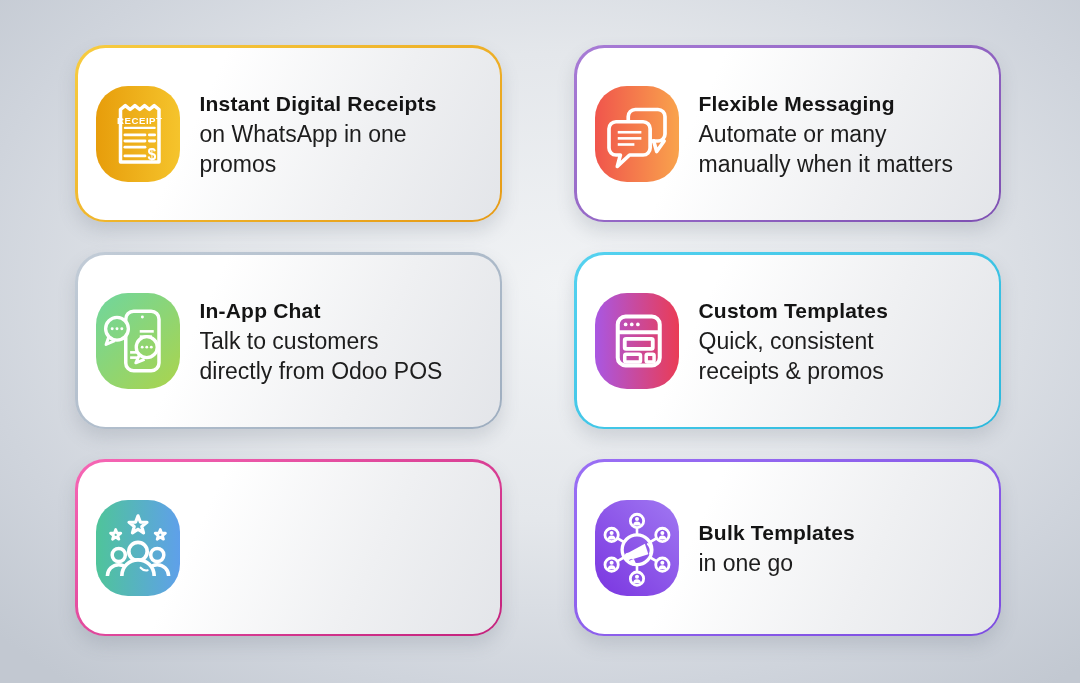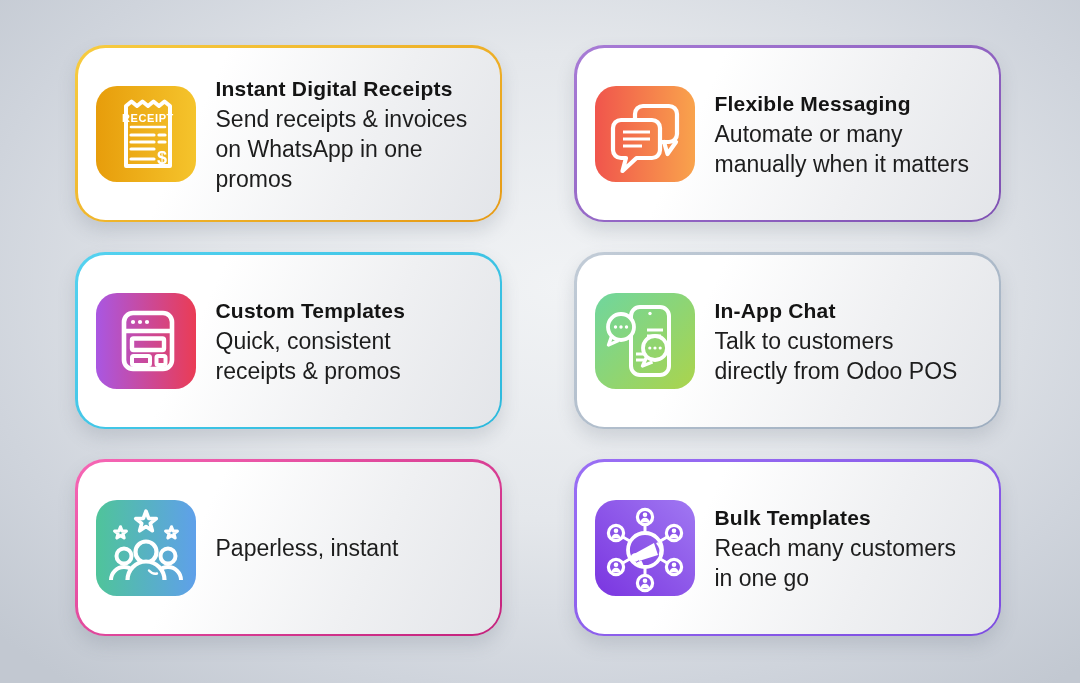--- a/index.html
+++ b/index.html
@@ -30,22 +30,22 @@
     height:100%;
     border-radius:27.5px;
     background:linear-gradient(115deg,#ffffff 30%,#eff0f2 68%,#e3e5e9 100%);
     display:flex;
     align-items:center;
     gap:20px;
     padding:0 16px 0 18px;
   }
   .icon-tile{
     flex:none;
-    width:100px;height:96px;
-    border-radius:21px;
+    width:84px;height:96px;
+    border-radius:32px;
     display:flex;align-items:center;justify-content:center;
   }
   .icon-tile svg{display:block;}
   .t1{background:linear-gradient(90deg,var(--if),var(--it));}
   .t2{background:linear-gradient(90deg,var(--if),var(--it));}
   .t3{background:linear-gradient(135deg,var(--if),var(--it));}
   .t4{background:linear-gradient(90deg,var(--if),var(--it));}
   .t5{background:linear-gradient(90deg,var(--if),var(--it));}
   .t6{background:linear-gradient(45deg,var(--if),var(--it));}
   .card-text{min-width:0;}
@@ -74,21 +74,20 @@
           <line x1="33" y1="56" x2="56" y2="56" stroke="#fff" stroke-width="3.2"></line>
           <line x1="33" y1="63" x2="56" y2="63" stroke="#fff" stroke-width="3.2"></line>
           <line x1="33" y1="73" x2="56" y2="73" stroke="#fff" stroke-width="3.2"></line>
           <line x1="61" y1="49" x2="67" y2="49" stroke="#fff" stroke-width="3.2"></line>
           <line x1="61" y1="56" x2="67" y2="56" stroke="#fff" stroke-width="3.2"></line>
           <text x="64" y="78" text-anchor="middle" font-size="18" font-weight="bold" fill="#fff" font-family="Liberation Sans, sans-serif">$</text>
         </svg>
       </div>
       <div class="card-text">
         <div class="card-title">Instant Digital Receipts</div>
-        <div class="card-desc">Send receipts &amp; invoices</div>
         <div class="card-desc">on WhatsApp in one promos</div>
       </div>
     </div>
   </div>
 
   <div class="card" style="--bf: #A87CD6; --bt: #7E50B2; --if: #F0554C; --it: #F9A34C;">
     <div class="card-inner">
       <div class="icon-tile t2">
         <svg width="96" height="96" viewBox="0 0 96 96" fill="none">
           <defs>
@@ -102,42 +101,20 @@
           <path d="M24 34 a8 8 0 0 0 -8 8 v22 a8 8 0 0 0 8 8 h5 l-3.5 13 14 -13 h15.5 a8 8 0 0 0 8 -8 v-22 a8 8 0 0 0 -8 -8 z" fill="url(#g2)" stroke="#fff" stroke-width="4.2" stroke-linejoin="round"></path>
           <line x1="26" y1="46" x2="53" y2="46" stroke="#fff" stroke-width="3"></line>
           <line x1="26" y1="53" x2="53" y2="53" stroke="#fff" stroke-width="3"></line>
           <line x1="26" y1="60" x2="45" y2="60" stroke="#fff" stroke-width="3"></line>
         </svg>
       </div>
       <div class="card-text">
         <div class="card-title">Flexible Messaging</div>
         <div class="card-desc">Automate or many</div>
         <div class="card-desc">manually when it matters</div>
-      </div>
-    </div>
-  </div>
-
-  <div class="card" style="--bf: #55D2F0; --bt: #2BB8DC; --if: #A957E2; --it: #EA3C55;">
-    <div class="card-inner">
-      <div class="icon-tile t4">
-        <svg width="96" height="96" viewBox="0 0 96 96" fill="none">
-          <rect x="26" y="20" width="48" height="56" rx="9" stroke="#fff" stroke-width="4.6"></rect>
-          <line x1="27" y1="38" x2="73" y2="38" stroke="#fff" stroke-width="4.6"></line>
-          <circle cx="35" cy="29" r="2.1" fill="#fff"></circle>
-          <circle cx="42" cy="29" r="2.1" fill="#fff"></circle>
-          <circle cx="49" cy="29" r="2.1" fill="#fff"></circle>
-          <rect x="34" y="45.5" width="32" height="11.5" rx="1.5" stroke="#fff" stroke-width="4.4"></rect>
-          <rect x="34" y="63" width="18" height="9" rx="1.5" stroke="#fff" stroke-width="4"></rect>
-          <rect x="58.5" y="63" width="9" height="9" rx="1.5" stroke="#fff" stroke-width="4"></rect>
-        </svg>
-      </div>
-      <div class="card-text">
-        <div class="card-title">Custom Templates</div>
-        <div class="card-desc">Quick, consistent</div>
-        <div class="card-desc">receipts &amp; promos</div>
       </div>
     </div>
   </div>
 
   <div class="card" style="--bf: #C2CCD7; --bt: #9DADBF; --if: #6FD69E; --it: #ABD44C;">
     <div class="card-inner">
       <div class="icon-tile t3">
         <svg width="96" height="96" viewBox="0 0 96 96" fill="none">
           <defs>
             <linearGradient id="g3" gradientUnits="userSpaceOnUse" x1="0" y1="0" x2="96" y2="96">
@@ -164,20 +141,42 @@
         </svg>
       </div>
       <div class="card-text">
         <div class="card-title">In-App Chat</div>
         <div class="card-desc">Talk to customers</div>
         <div class="card-desc">directly from Odoo POS</div>
       </div>
     </div>
   </div>
 
+  <div class="card" style="--bf: #55D2F0; --bt: #2BB8DC; --if: #A957E2; --it: #EA3C55;">
+    <div class="card-inner">
+      <div class="icon-tile t4">
+        <svg width="96" height="96" viewBox="0 0 96 96" fill="none">
+          <rect x="26" y="20" width="48" height="56" rx="9" stroke="#fff" stroke-width="4.6"></rect>
+          <line x1="27" y1="38" x2="73" y2="38" stroke="#fff" stroke-width="4.6"></line>
+          <circle cx="35" cy="29" r="2.1" fill="#fff"></circle>
+          <circle cx="42" cy="29" r="2.1" fill="#fff"></circle>
+          <circle cx="49" cy="29" r="2.1" fill="#fff"></circle>
+          <rect x="34" y="45.5" width="32" height="11.5" rx="1.5" stroke="#fff" stroke-width="4.4"></rect>
+          <rect x="34" y="63" width="18" height="9" rx="1.5" stroke="#fff" stroke-width="4"></rect>
+          <rect x="58.5" y="63" width="9" height="9" rx="1.5" stroke="#fff" stroke-width="4"></rect>
+        </svg>
+      </div>
+      <div class="card-text">
+        <div class="card-title">Custom Templates</div>
+        <div class="card-desc">Quick, consistent</div>
+        <div class="card-desc">receipts &amp; promos</div>
+      </div>
+    </div>
+  </div>
+
   <div class="card" style="--bf: #F767B5; --bt: #C3217C; --if: #4FC49A; --it: #5FA0EA;">
     <div class="card-inner">
       <div class="icon-tile t5">
         <svg width="96" height="96" viewBox="0 0 96 96" fill="none">
           <defs>
             <linearGradient id="g5" gradientUnits="userSpaceOnUse" x1="0" y1="48" x2="96" y2="48">
               <stop offset="0" stop-color="#4FC49A"></stop>
                 <stop offset="1" stop-color="#5FA0EA"></stop>
             </linearGradient>
             <path id="star5" d="M0 -10 L2.47 -3.4 L9.51 -3.09 L3.99 1.3 L5.88 8.09 L0 4.2 L-5.88 8.09 L-3.99 1.3 L-9.51 -3.09 L-2.47 -3.4 Z"></path>
@@ -188,21 +187,20 @@
           <circle cx="26" cy="56" r="7.5" stroke="#fff" stroke-width="4"></circle>
           <path d="M13 80 a13 13 0 0 1 26 0" stroke="#fff" stroke-width="4"></path>
           <circle cx="70" cy="56" r="7.5" stroke="#fff" stroke-width="4"></circle>
           <path d="M57 80 a13 13 0 0 1 26 0" stroke="#fff" stroke-width="4"></path>
           <circle cx="48" cy="52" r="10.5" stroke="#fff" stroke-width="4.2" fill="url(#g5)"></circle>
           <path d="M29.5 80 a18.5 18.5 0 0 1 37 0" fill="url(#g5)" stroke="#fff" stroke-width="4.2"></path>
           <path d="M51 70.5 q3.5 4 8 3" stroke="#fff" stroke-width="2.4" stroke-linecap="round"></path>
         </svg>
       </div>
       <div class="card-text">
-        <div class="card-desc">Paperless, instant</div>
       </div>
     </div>
   </div>
 
   <div class="card" style="--bf: #9A6FF5; --bt: #7C4CE0; --if: #7A35E0; --it: #A078F2;">
     <div class="card-inner">
       <div class="icon-tile t6">
         <svg width="96" height="96" viewBox="0 0 96 96" fill="none">
           <defs>
             <linearGradient id="g6" gradientUnits="userSpaceOnUse" x1="0" y1="96" x2="96" y2="0">
@@ -229,19 +227,18 @@
           <use href="#node6" transform="translate(48,17)"></use>
           <use href="#node6" transform="translate(19,33)"></use>
           <use href="#node6" transform="translate(77,33)"></use>
           <use href="#node6" transform="translate(19,67)"></use>
           <use href="#node6" transform="translate(77,67)"></use>
           <use href="#node6" transform="translate(48,83)"></use>
         </svg>
       </div>
       <div class="card-text">
         <div class="card-title">Bulk Templates</div>
-        <div class="card-desc">Reach many customers</div>
         <div class="card-desc">in one go</div>
       </div>
     </div>
   </div>
 
 </div>
 
 </body></html>

